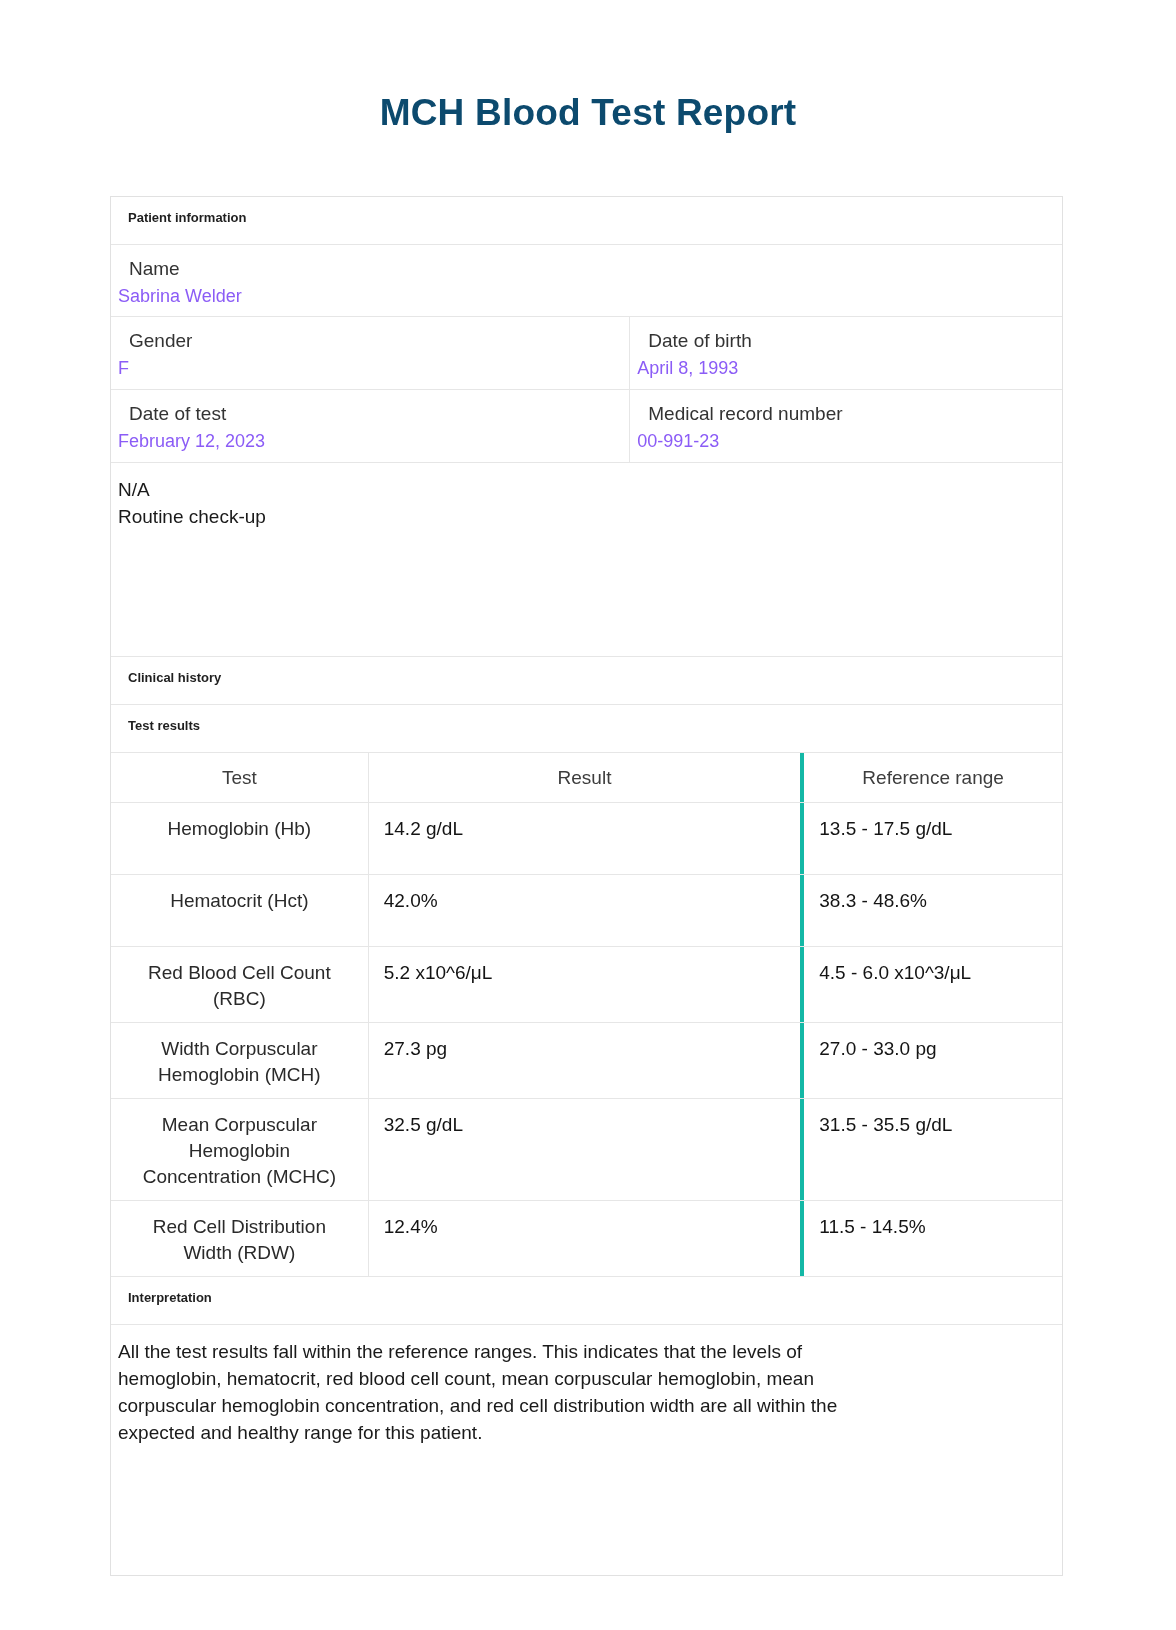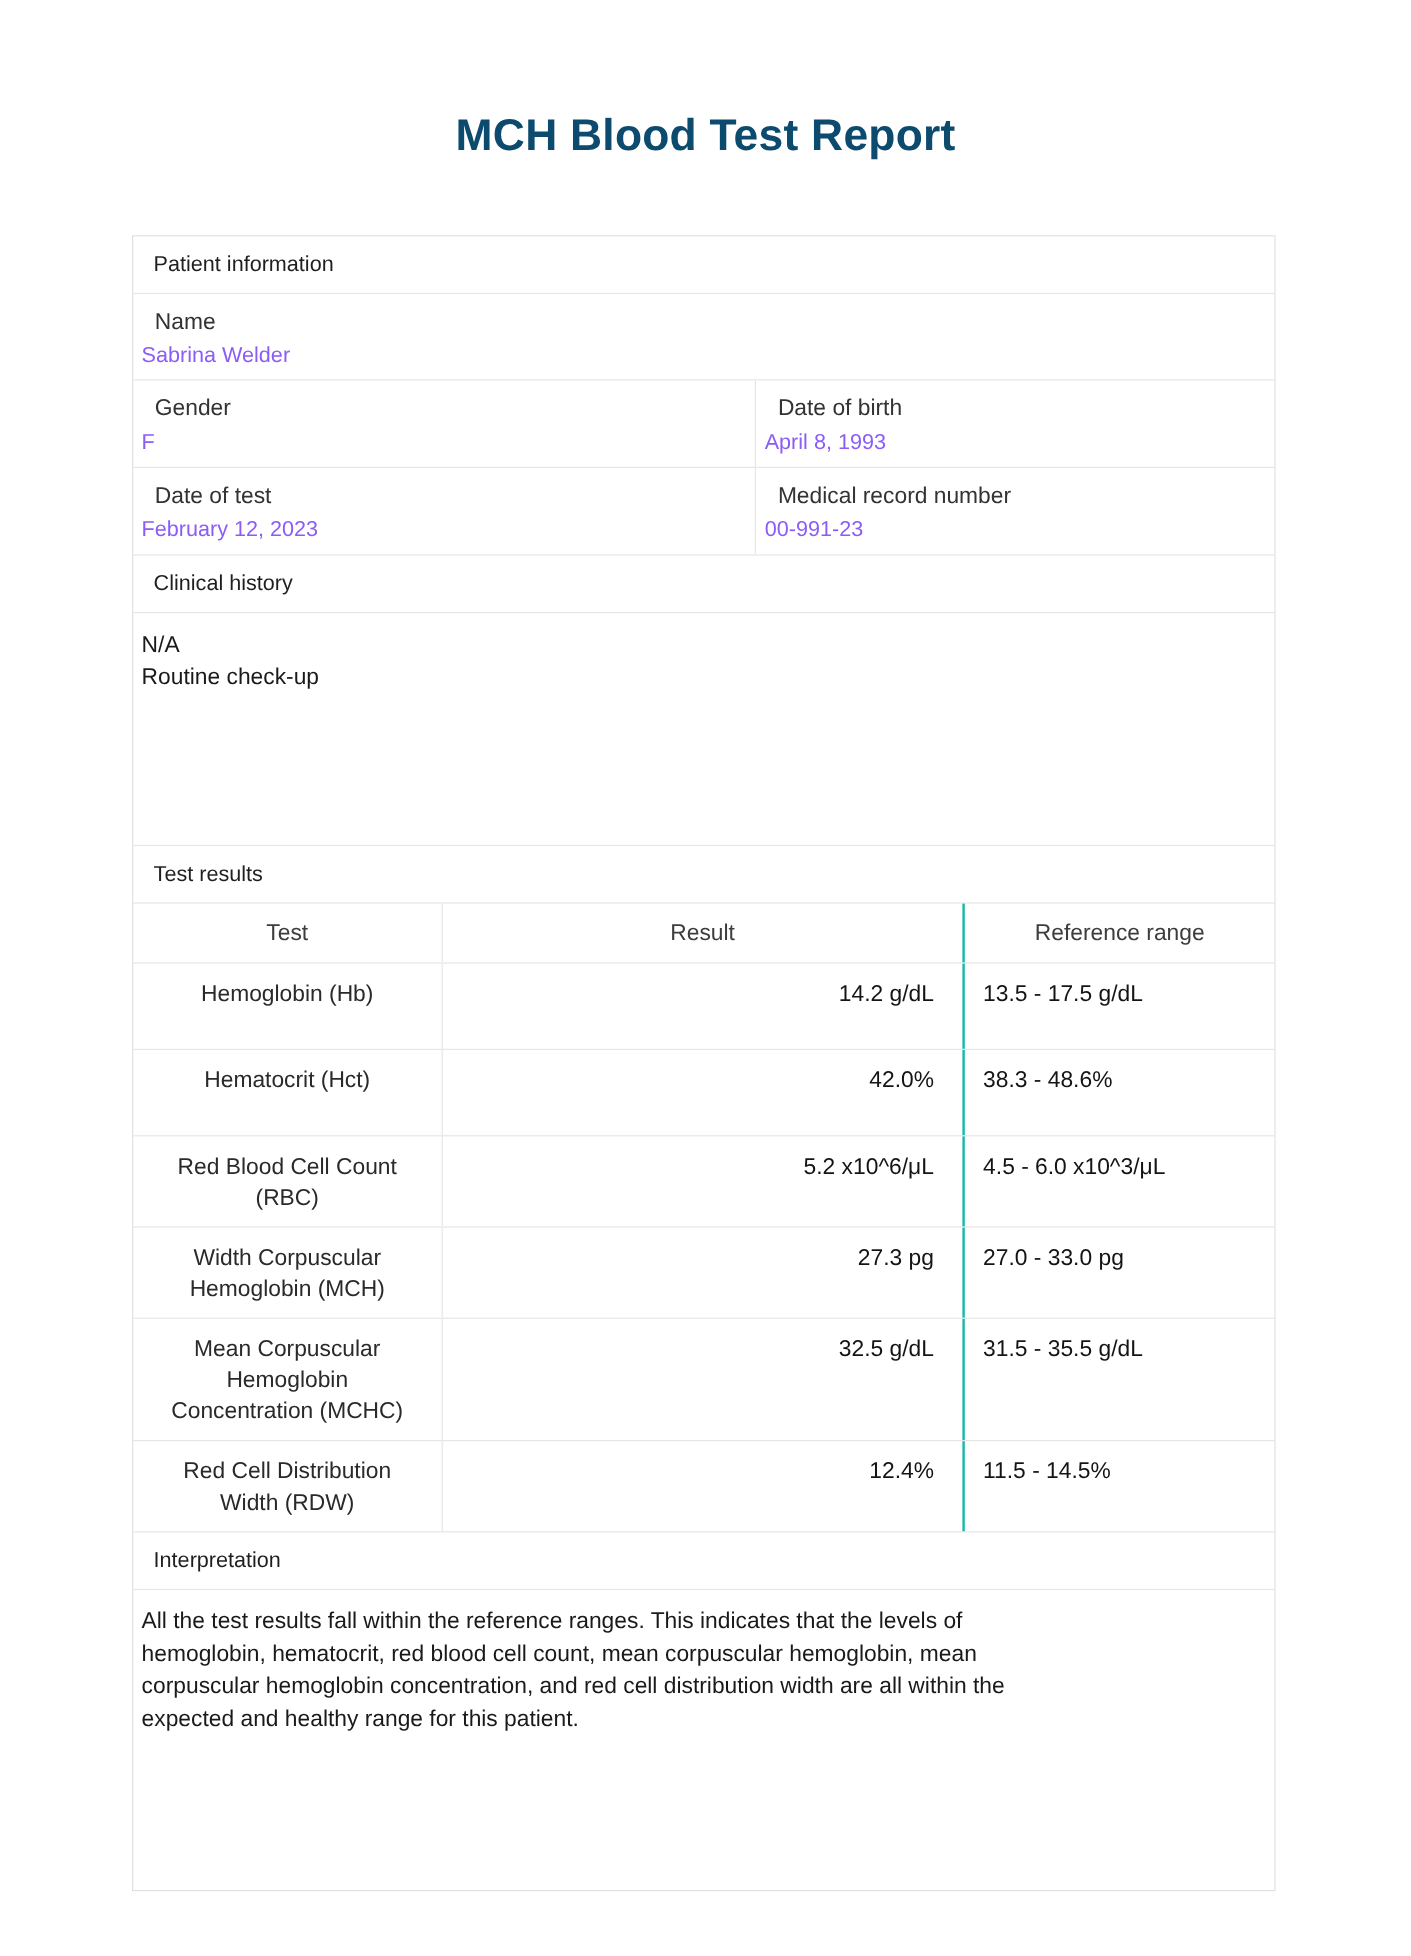--- a/index.html
+++ b/index.html
@@ -27,22 +27,22 @@
     width: 953px;
     border: 1px solid #e1e1e1;
     background: #ffffff;
   }
   .row { border-bottom: 1px solid #e6e6e6; }
   .row:last-child { border-bottom: none; }
 
   .section-header {
     min-height: 48px;
     padding: 13px 10px 10px 17px;
-    font-size: 18px;
-    font-weight: normal;
+    font-size: 13px;
+    font-weight: bold;
     color: #1f1f1f;
   }
 
   .field-cell {
     min-height: 72px;
     padding: 12px 10px 8px 0;
   }
   .field-label {
     padding-left: 18px;
     font-size: 19px;
@@ -72,21 +72,21 @@
 
   .results-header { display: flex; min-height: 50px; }
   .results-header .hcell {
     display: flex;
     align-items: center;
     justify-content: center;
     font-size: 19px;
     color: #3d3d3d;
   }
   .ct { width: 27.1%; border-right: 1px solid #e6e6e6; }
-  .cr { width: 45.8%; border-right: 2px solid #14b8a6; text-align: right; }
+  .cr { width: 45.8%; border-right: 4px solid #14b8a6; }
   .cf { width: 27.1%; }
 
   .result-row { display: flex; min-height: 72px; }
   .result-row .tcell {
     padding: 13px 28px 10px 28px;
     text-align: center;
     font-size: 19px;
     line-height: 26px;
     color: #2a2a2a;
   }
@@ -126,23 +126,23 @@
     <div class="cell-a field-cell">
       <div class="field-label">Date of test</div>
       <div class="field-value">February 12, 2023</div>
     </div>
     <div class="cell-b field-cell">
       <div class="field-label">Medical record number</div>
       <div class="field-value">00-991-23</div>
     </div>
   </div>
 
-  <div class="row section-header">Clinical history</div>
   <div class="row content-cell clinical-content">N/A
 Routine check-up</div>
+  <div class="row section-header">Clinical history</div>
 
   <div class="row section-header">Test results</div>
 
   <div class="row results-header">
     <div class="hcell ct">Test</div>
     <div class="hcell cr">Result</div>
     <div class="hcell cf">Reference range</div>
   </div>
 
   <div class="row result-row">

